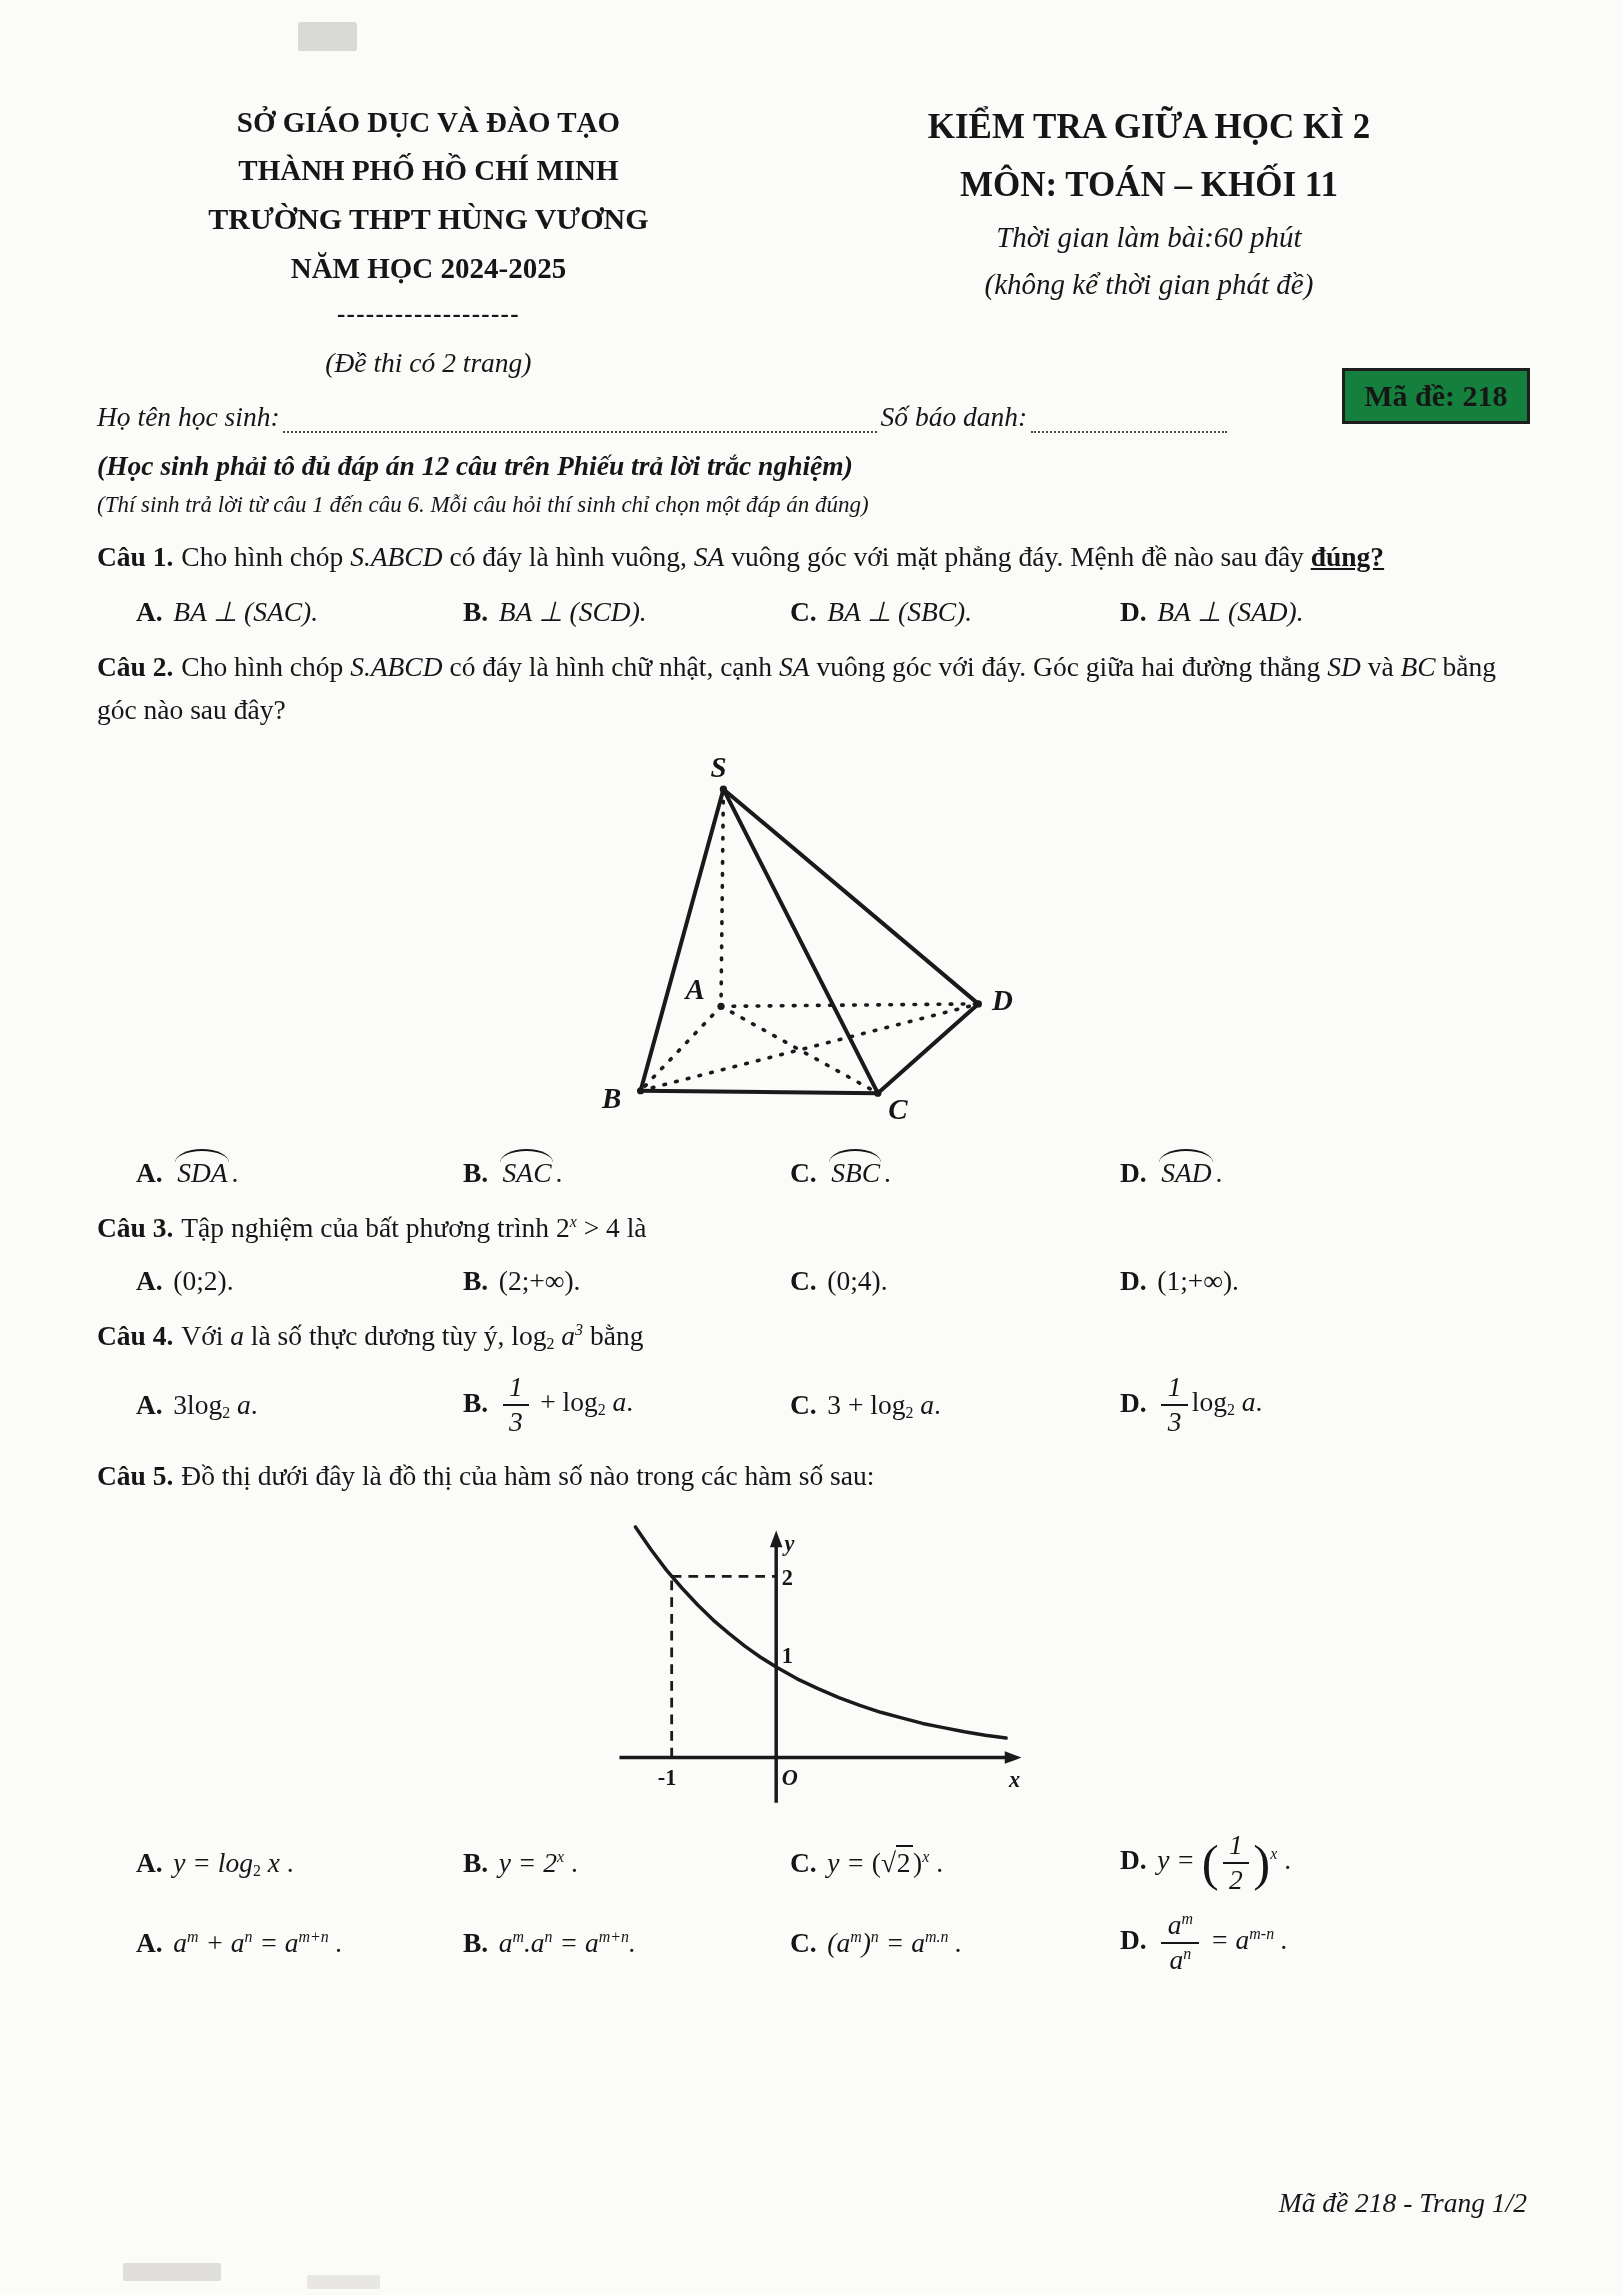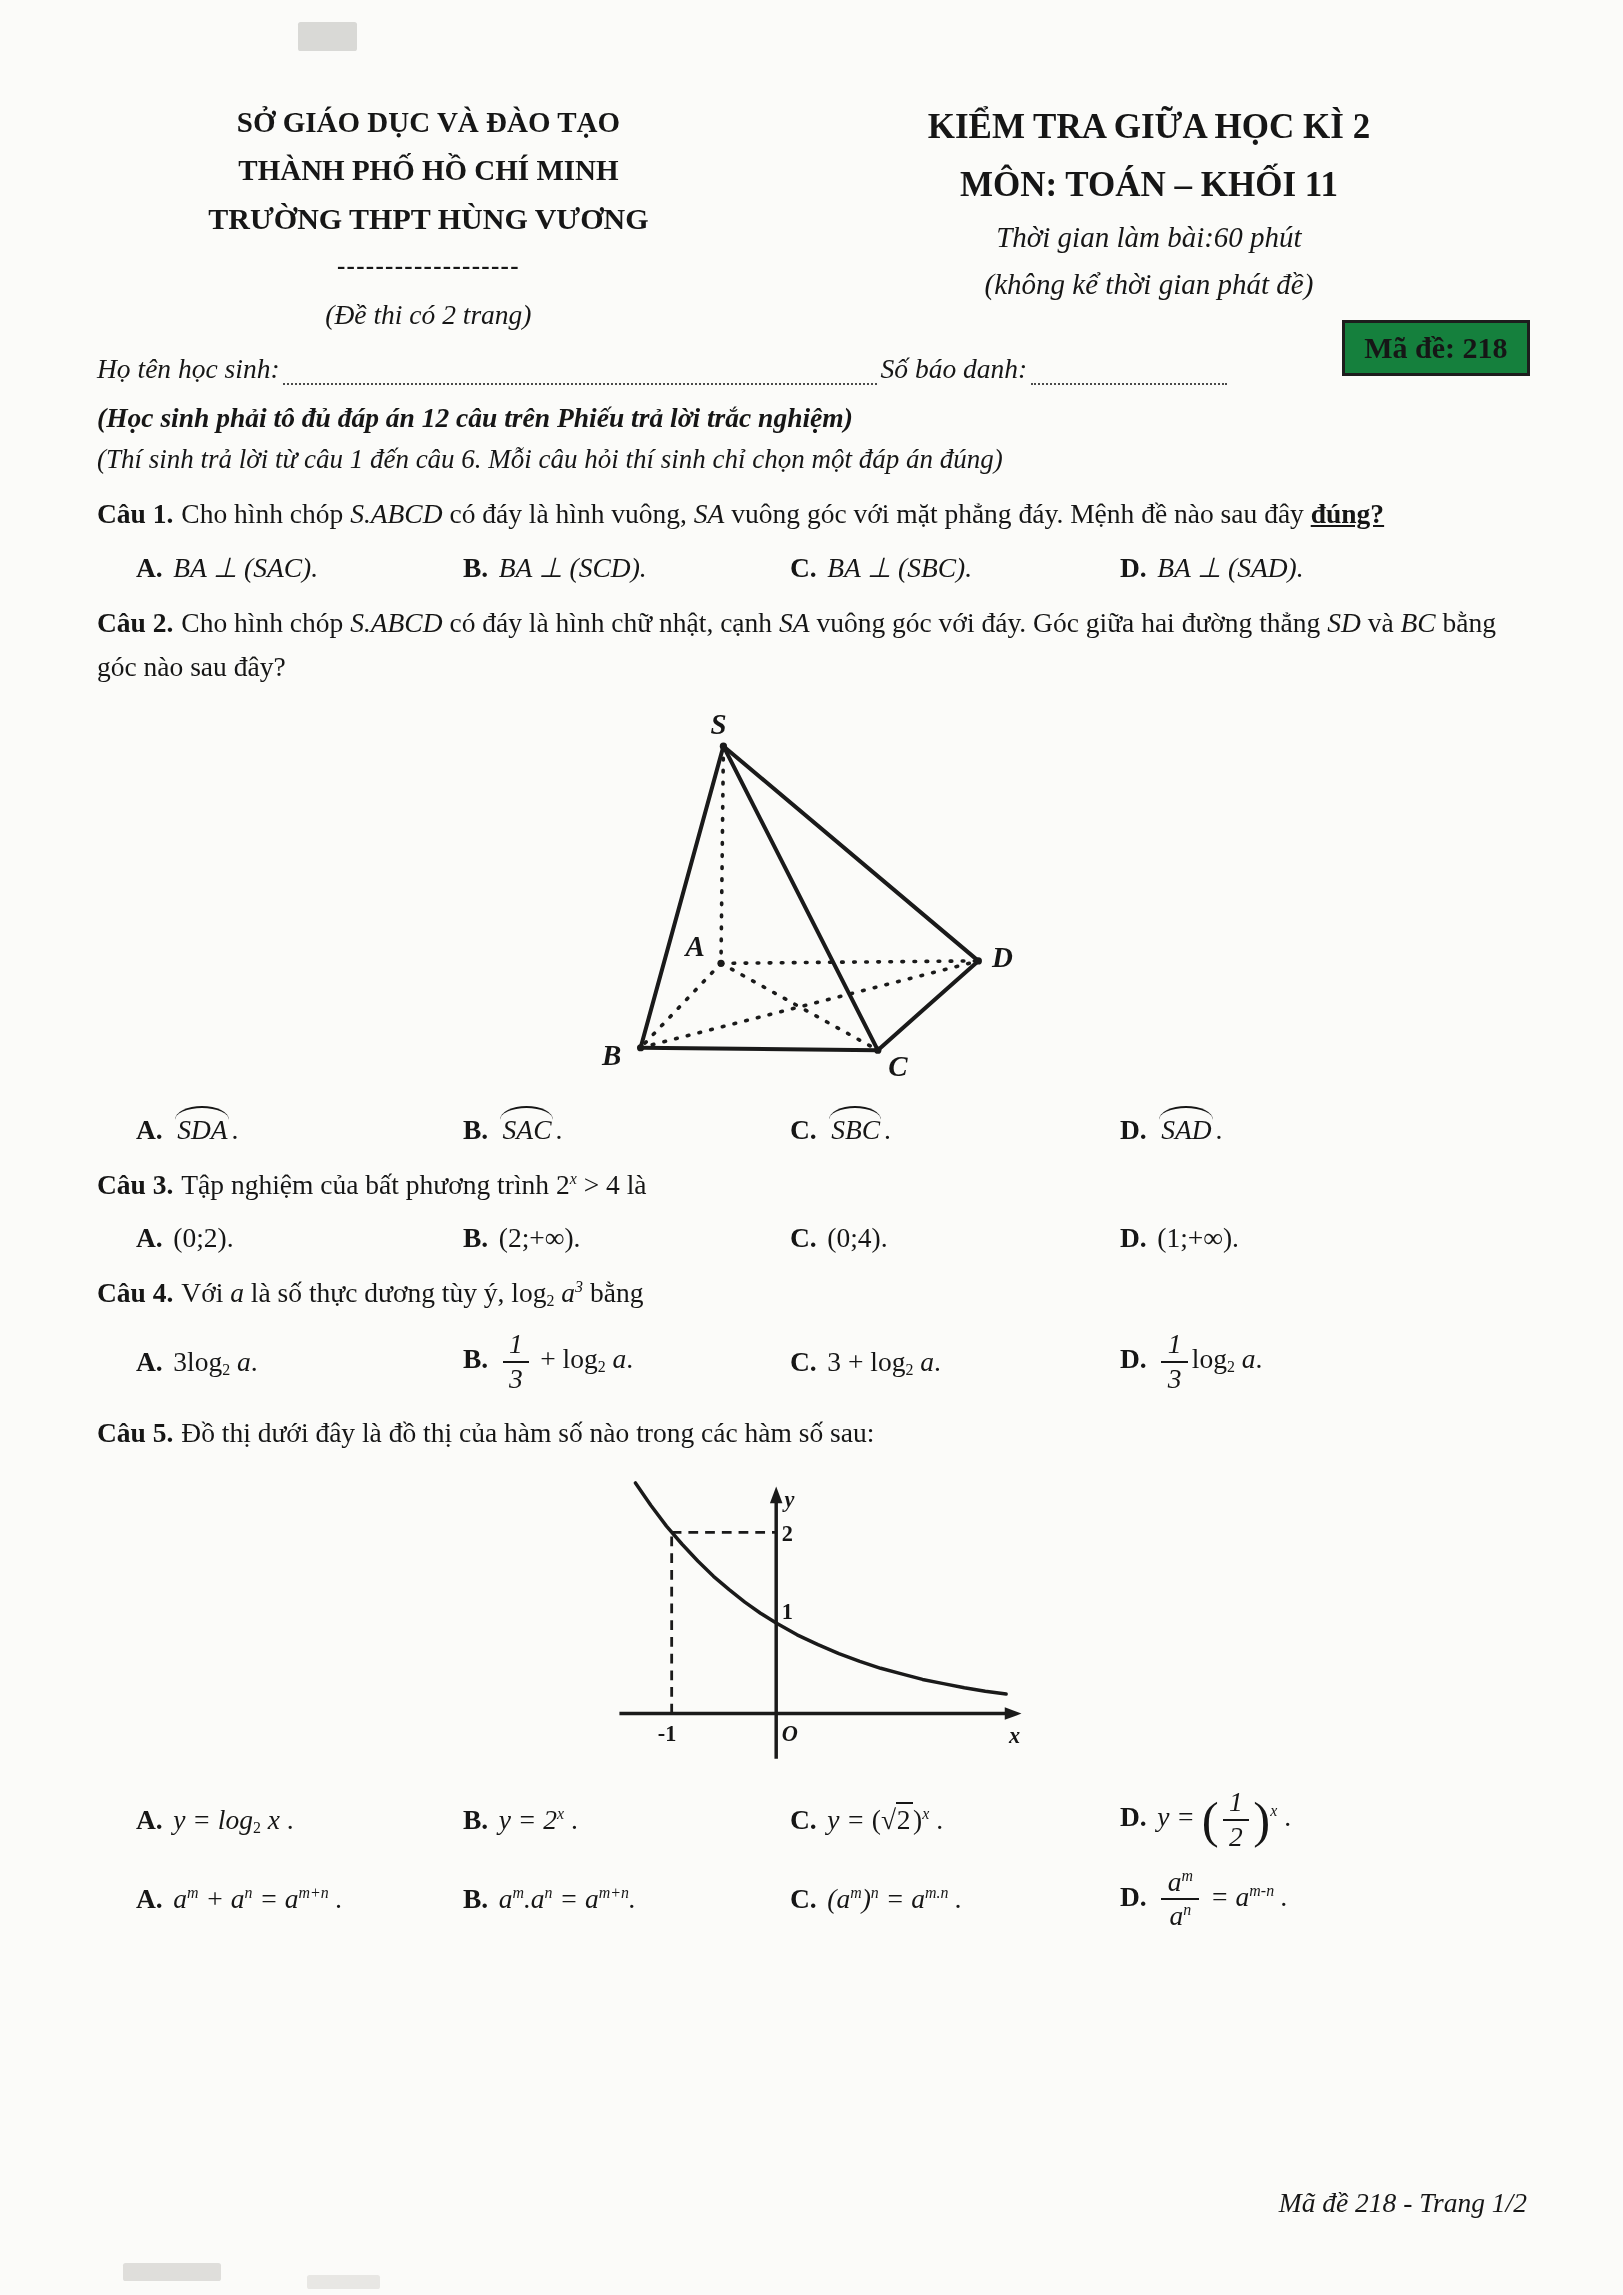--- a/index.html
+++ b/index.html
@@ -32,21 +32,21 @@
   .ma-de-box {
     position:absolute; right:7.9px; top:-33px;
     border:3.3px solid #1d1d1d; padding:7.9px 19.6px;
     font-weight:bold; font-size:30px; white-space:nowrap; background:#15803d;
   }
 
   
   .fill-note { margin-top:17px; font-size:27.5px; font-weight:bold; font-style:italic; }
   .part1 { margin-top:14.4px; font-size:29px; font-weight:bold; }
   .part1 .u { text-decoration:underline; text-decoration-thickness:2px; text-underline-offset:4.6px; }
-  .instr { margin-top:10.5px; font-size:27px; font-style:italic; }
+  .instr { margin-top:10.5px; font-size:23px; font-style:italic; }
 
   
   .q { margin-top:17px; font-size:27.5px; line-height:1.58; }
   .q-label { font-weight:bold; margin-right:7.9px; }
   .mvar { font-style:italic; }
   .bold { font-weight:bold;text-decoration:underline; }
 
   .opt-row { display:grid; grid-template-columns:327px 327px 330px auto; padding-left:39px; margin-top:15.7px; font-size:27.5px; align-items:center; }
   .opt { white-space:nowrap; }
   .opt .key { font-weight:bold; margin-right:10.5px; }
@@ -83,20 +83,21 @@
 </head>
 <body>
 
 <div class="page">
 
   <div class="header">
     <div class="h-left">
       <div class="h-line">SỞ GIÁO DỤC VÀ ĐÀO TẠO</div>
       <div class="h-line">THÀNH PHỐ HỒ CHÍ MINH</div>
       <div class="h-line big">TRƯỜNG THPT HÙNG VƯƠNG</div>
+      <div class="h-line">NĂM HỌC 2024-2025</div>
       <div class="h-divider">-------------------</div>
       <div class="h-exam-note">(Đề thi có 2 trang)</div>
     </div>
     <div class="h-right">
       <div class="h-line">KIỂM TRA GIỮA HỌC KÌ 2</div>
       <div class="h-line">MÔN: TOÁN – KHỐI 11</div>
       <div class="h-italic">Thời gian làm bài:60 phút</div>
       <div class="h-italic">(không kể thời gian phát đề)</div>
     </div>
   </div>

